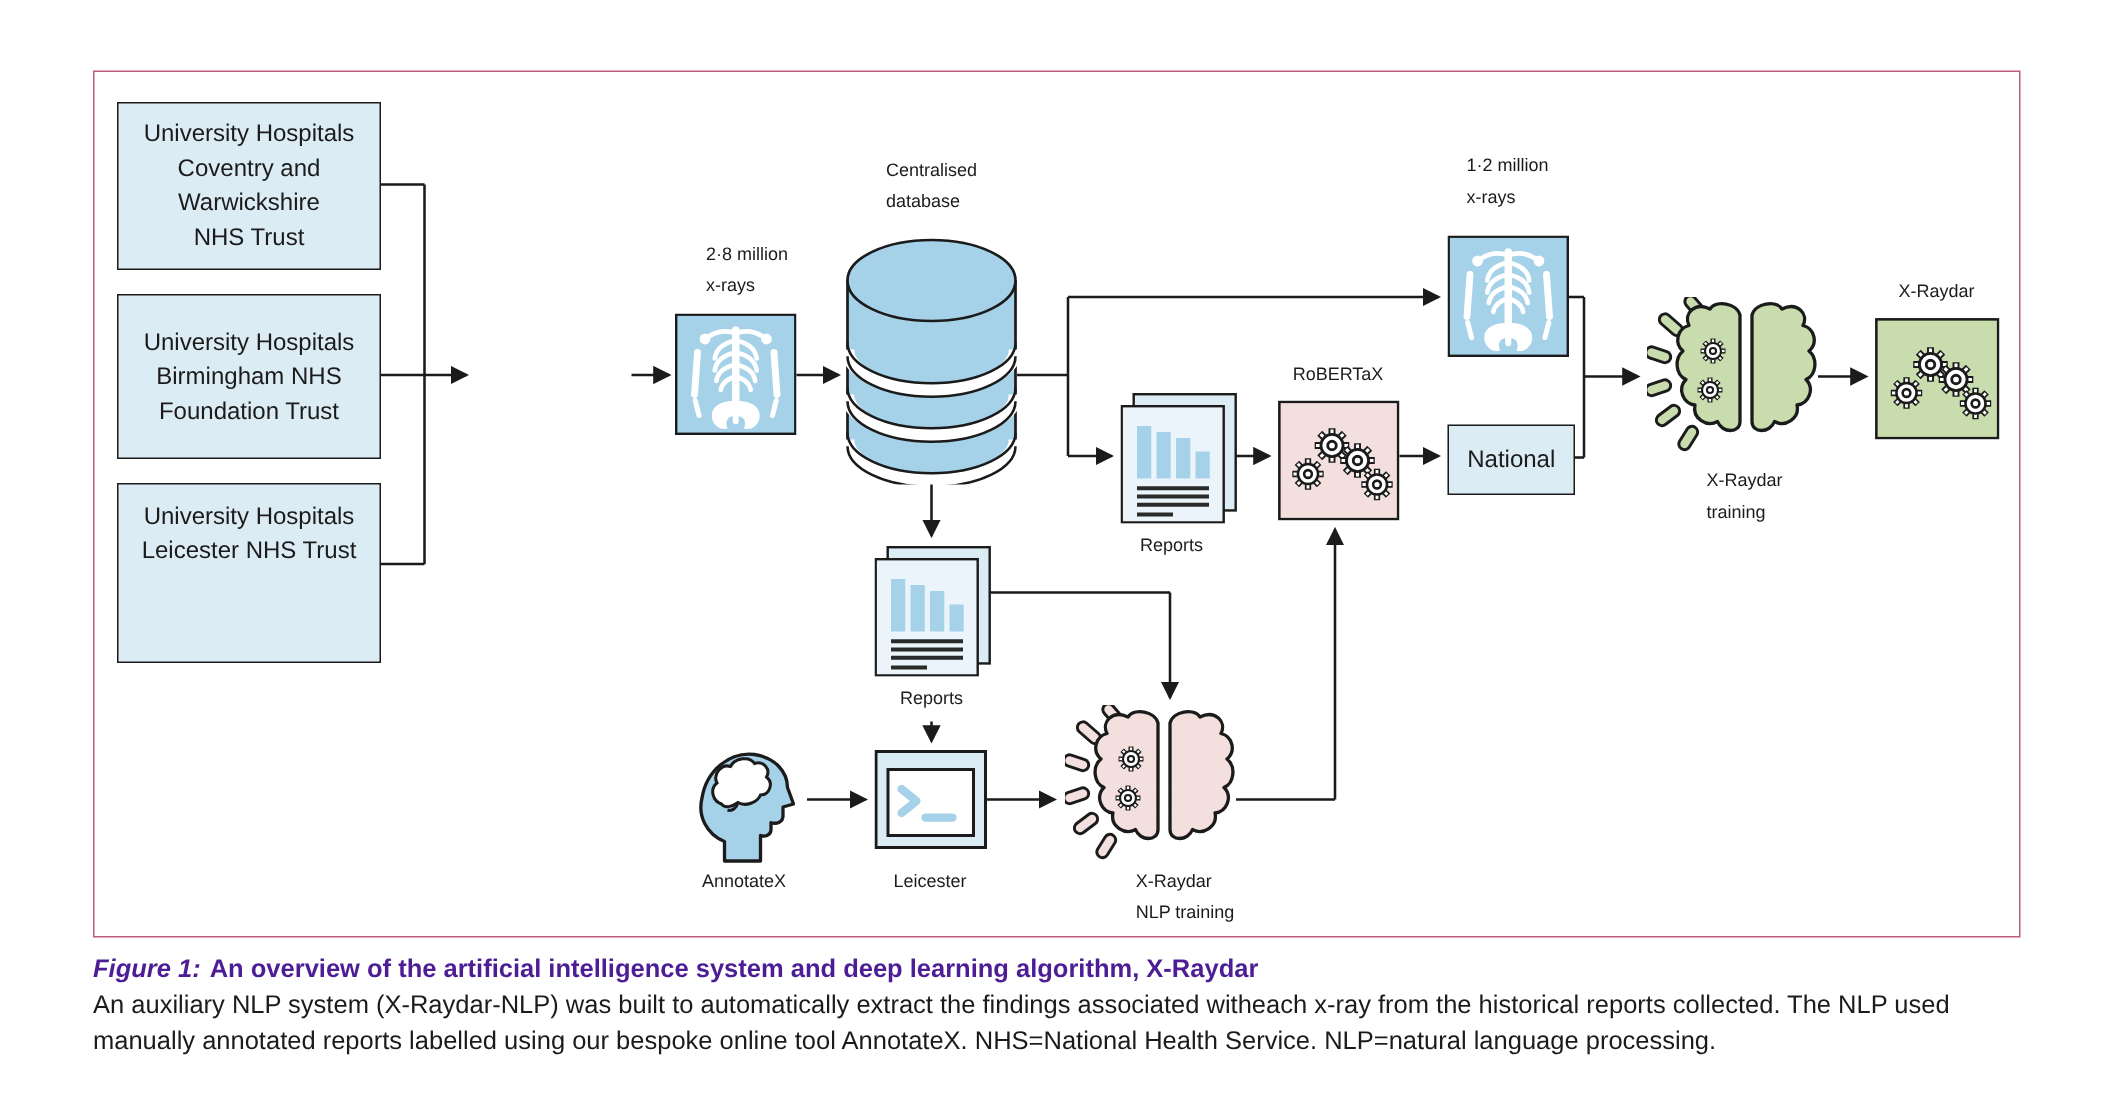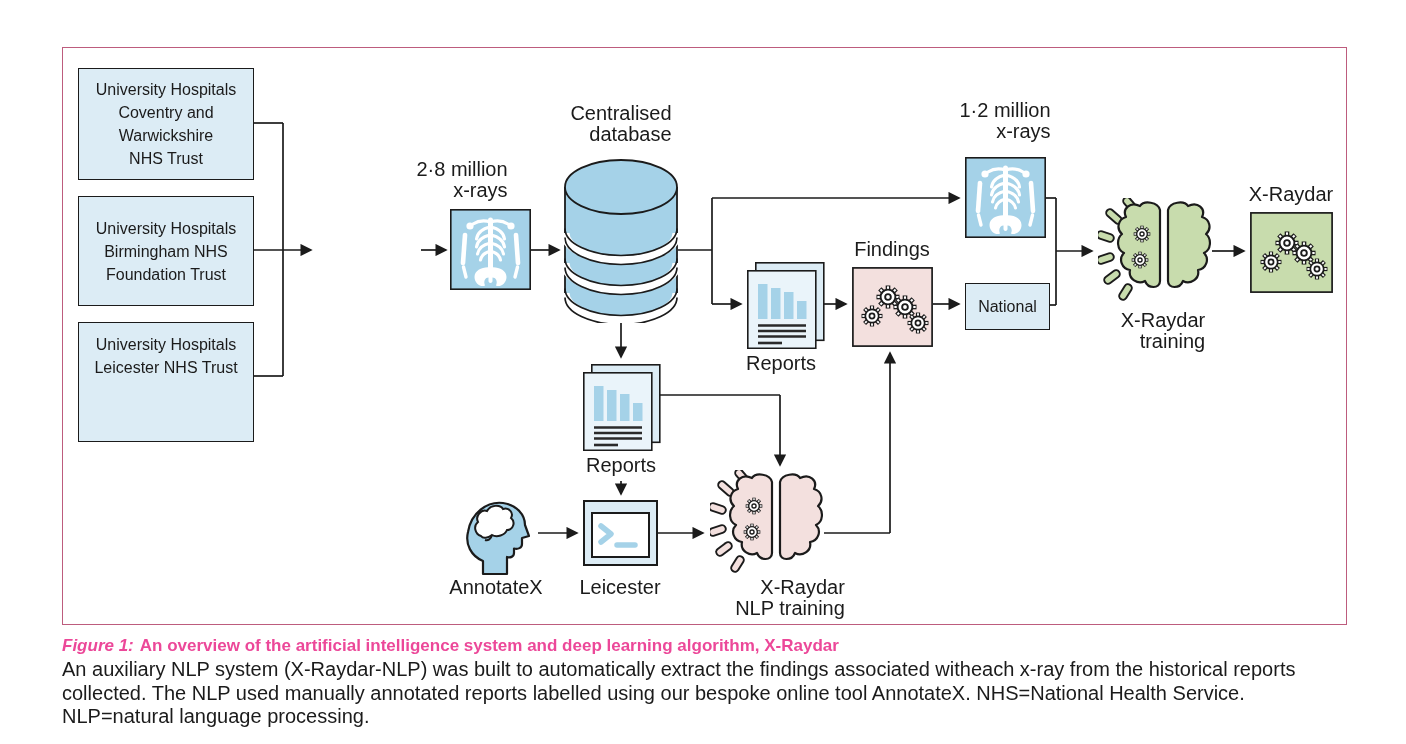--- a/index.html
+++ b/index.html
@@ -5,26 +5,26 @@
   html,body{margin:0;padding:0;background:#fff;}
   .stage{position:relative;width:1406px;height:744px;background:#fff;
          font-family:"Liberation Sans",sans-serif;color:#1b1b1b;overflow:hidden;}
   .fig-frame{position:absolute;left:62px;top:47px;width:1283px;height:576px;
              border:1.6px solid #bd5c7d;background:#fff;}
   .abs{position:absolute;}
   .node{position:absolute;display:flex;align-items:center;justify-content:center;
         text-align:center;background:#dcecf5;border:1.6px solid #1b1b1b;
         font-size:16px;line-height:23px;white-space:pre-line;}
   .node.top-align{align-items:flex-start;padding-top:10px;}
-  .lbl{position:absolute;transform:translateX(-50%);text-align:right;
-       font-size:20px;line-height:21px;white-space:pre-line;}
+  .lbl{position:absolute;transform:translateX(-50%);text-align:left;
+       font-size:12px;line-height:21px;white-space:pre-line;}
   .caption{position:absolute;left:62px;top:634px;width:1286px;}
-  .cap-title{font-size:17px;font-weight:bold;line-height:23px;color:#ec4899;}
+  .cap-title{font-size:17px;font-weight:bold;line-height:23px;color:#4c1d95;}
   .fig-label{font-style:italic;margin-right:6px;}
-  .cap-body{font-size:20px;line-height:23.5px;margin-top:1px;color:#1b1b1b;}
+  .cap-body{font-size:17px;line-height:23.5px;margin-top:1px;color:#1b1b1b;}
   svg{display:block;}
 </style>
 </head>
 <body>
 
 <div class="stage">
 
   <div class="fig-frame"></div>
 
   <svg class="abs" style="left:0;top:0" width="1406" height="744" viewBox="0 0 1406 744">
@@ -129,21 +129,21 @@
 Coventry and
 Warwickshire
 NHS Trust</div>
   <div class="node" style="left:78px;top:196px;width:174px;height:108px">University Hospitals
 Birmingham NHS
 Foundation Trust</div>
   <div class="node top-align" style="left:78px;top:322px;width:174px;height:108px">University Hospitals
 Leicester NHS Trust</div>
 
 
-  <div class="lbl" style="left:462px;top:159px">2·8 million
+  <div class="lbl" style="left:498px;top:159px">2·8 million
 x-rays</div>
   <svg class="abs" style="left:450px;top:209px" width="81" height="81" viewBox="0 0 81 81">
     <use href="#xray"></use>
   </svg>
 
   <div class="lbl" style="left:621px;top:103px">Centralised
 database</div>
   <svg class="abs" style="left:564px;top:157px" width="114" height="166" viewBox="0 0 114 166">
     <path d="M1,30 V136 A56,27 0 0 0 113,136 V30" fill="#a5d2e8" stroke="#1b1b1b" stroke-width="1.8"></path>
     <ellipse cx="57" cy="30" rx="56" ry="27" fill="#a5d2e8" stroke="#1b1b1b" stroke-width="1.8"></ellipse>
@@ -164,21 +164,21 @@
 x-rays</div>
   <svg class="abs" style="left:965px;top:157px" width="81" height="81" viewBox="0 0 81 81">
     <use href="#xray"></use>
   </svg>
 
   <svg class="abs" style="left:747px;top:262px" width="78" height="87" viewBox="0 0 78 87">
     <use href="#reports"></use>
   </svg>
   <div class="lbl" style="left:781px;top:353px">Reports</div>
 
-  <div class="lbl" style="left:892px;top:239px">Findings</div>
+  <div class="lbl" style="left:892px;top:239px">RoBERTaX</div>
   <svg class="abs" style="left:852px;top:267px" width="81" height="80" viewBox="0 0 81 80">
     <rect x="0.9" y="0.9" width="79.2" height="78.2" fill="#f3e0de" stroke="#1b1b1b" stroke-width="1.7"></rect>
     <use href="#gear" transform="translate(20,49) scale(0.78)"></use>
     <use href="#gear" transform="translate(36,30) scale(0.86)"></use>
     <use href="#gear" transform="translate(53,40) scale(0.86)"></use>
     <use href="#gear" transform="translate(66,56) scale(0.78)"></use>
   </svg>
 
   <div class="node" style="left:965px;top:283px;width:83px;height:45px">National</div>
 

